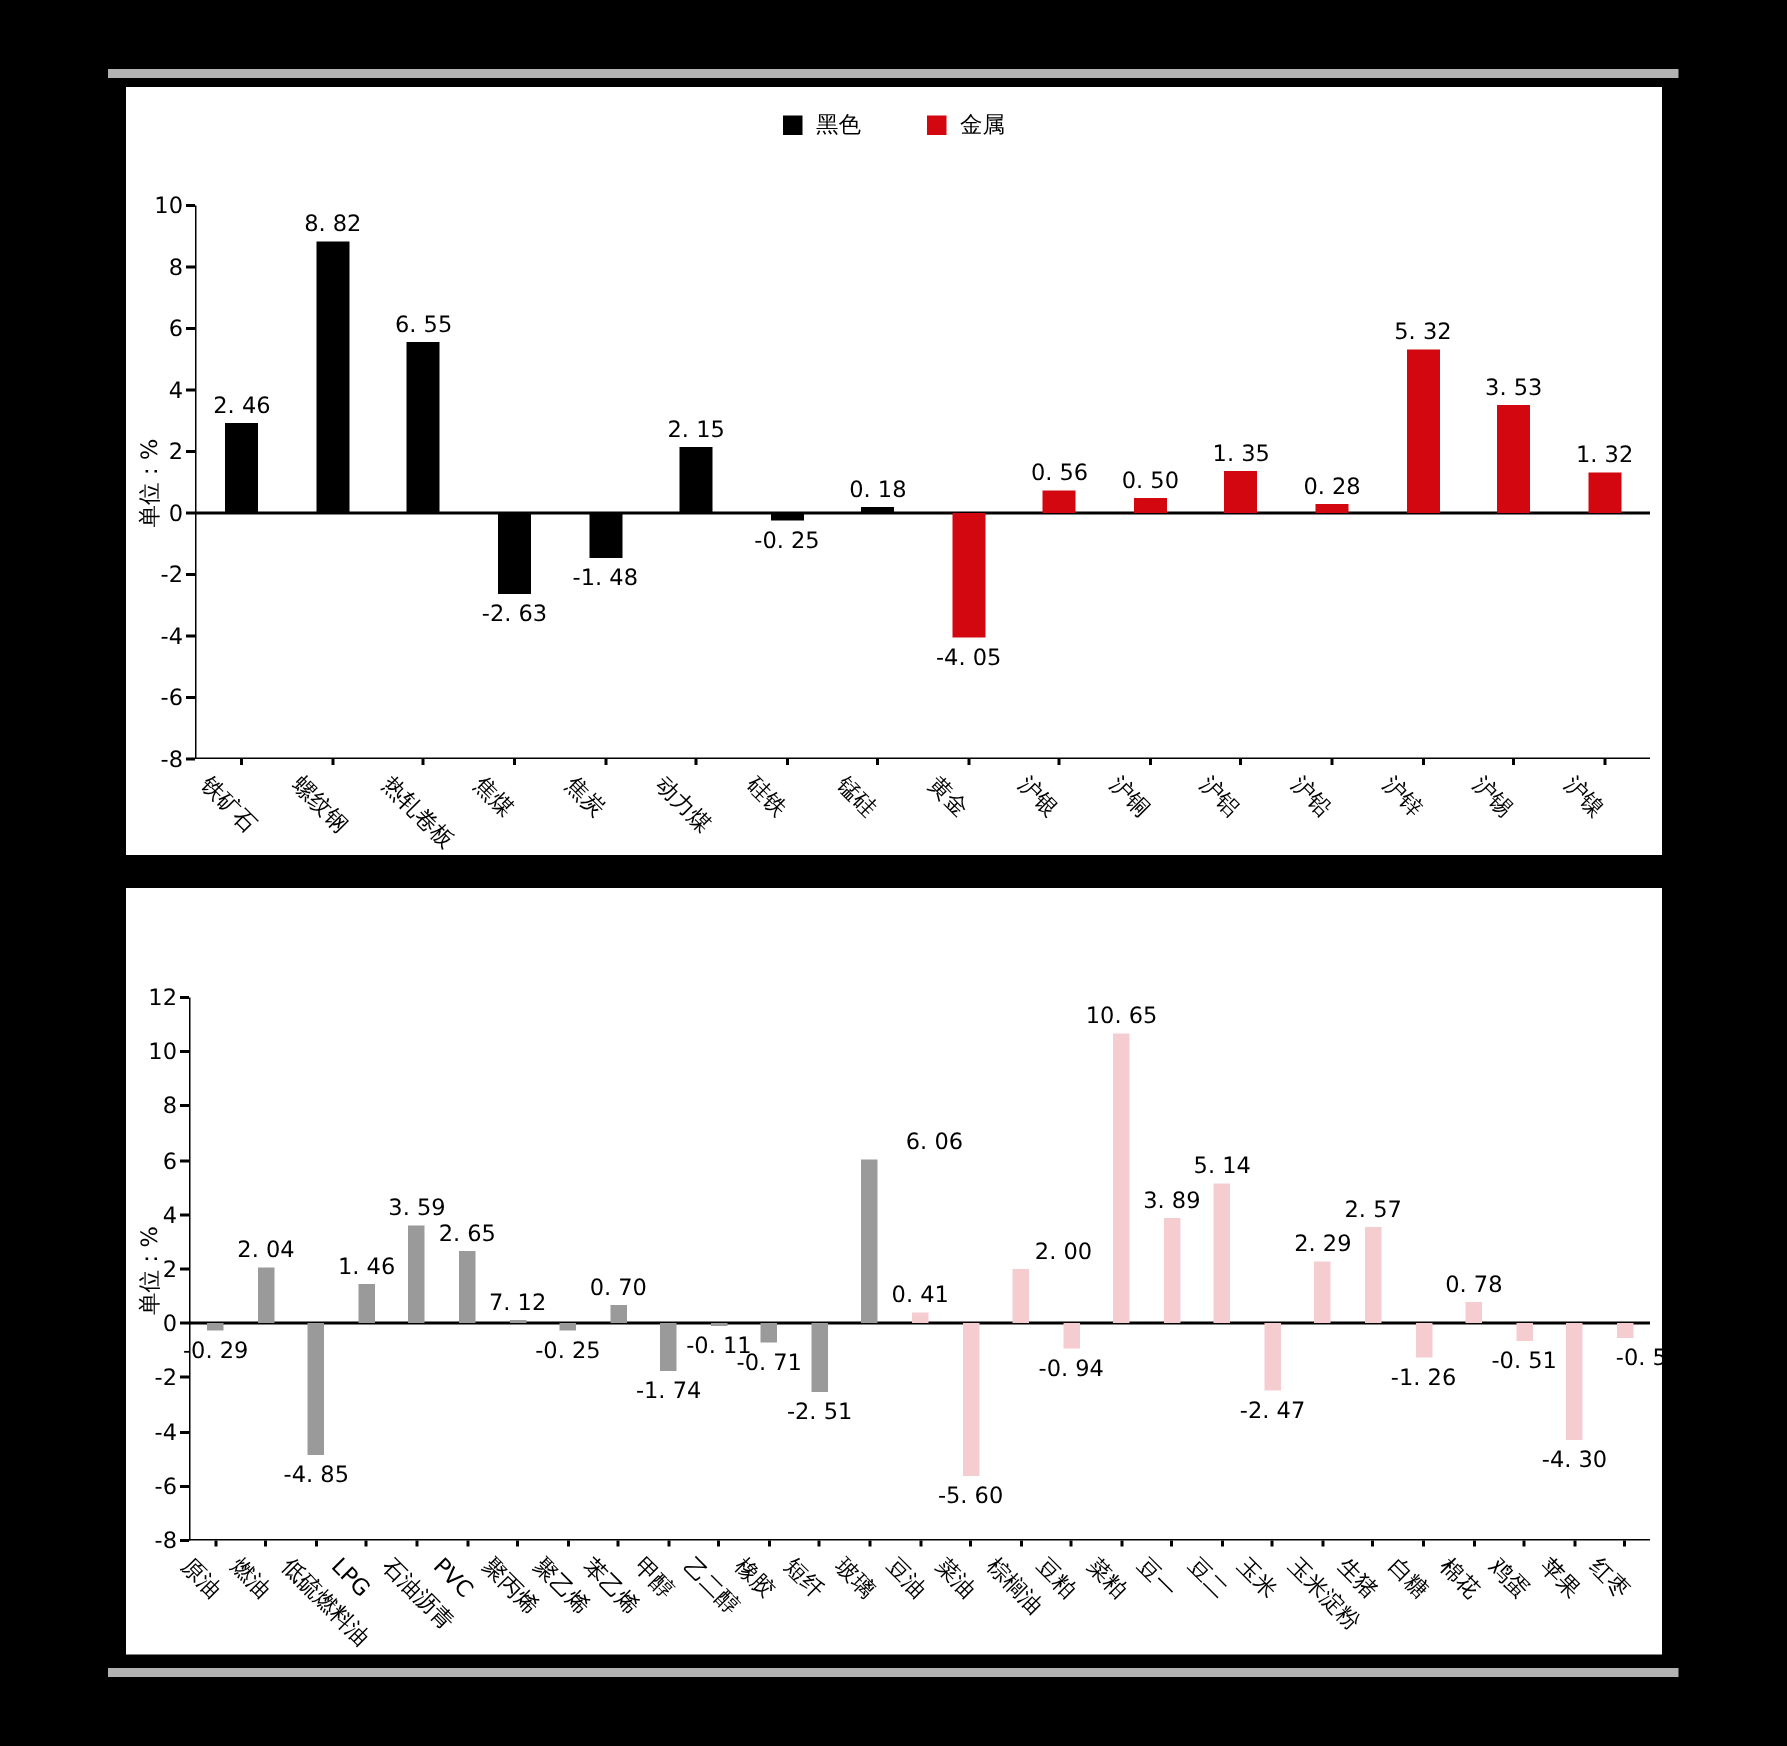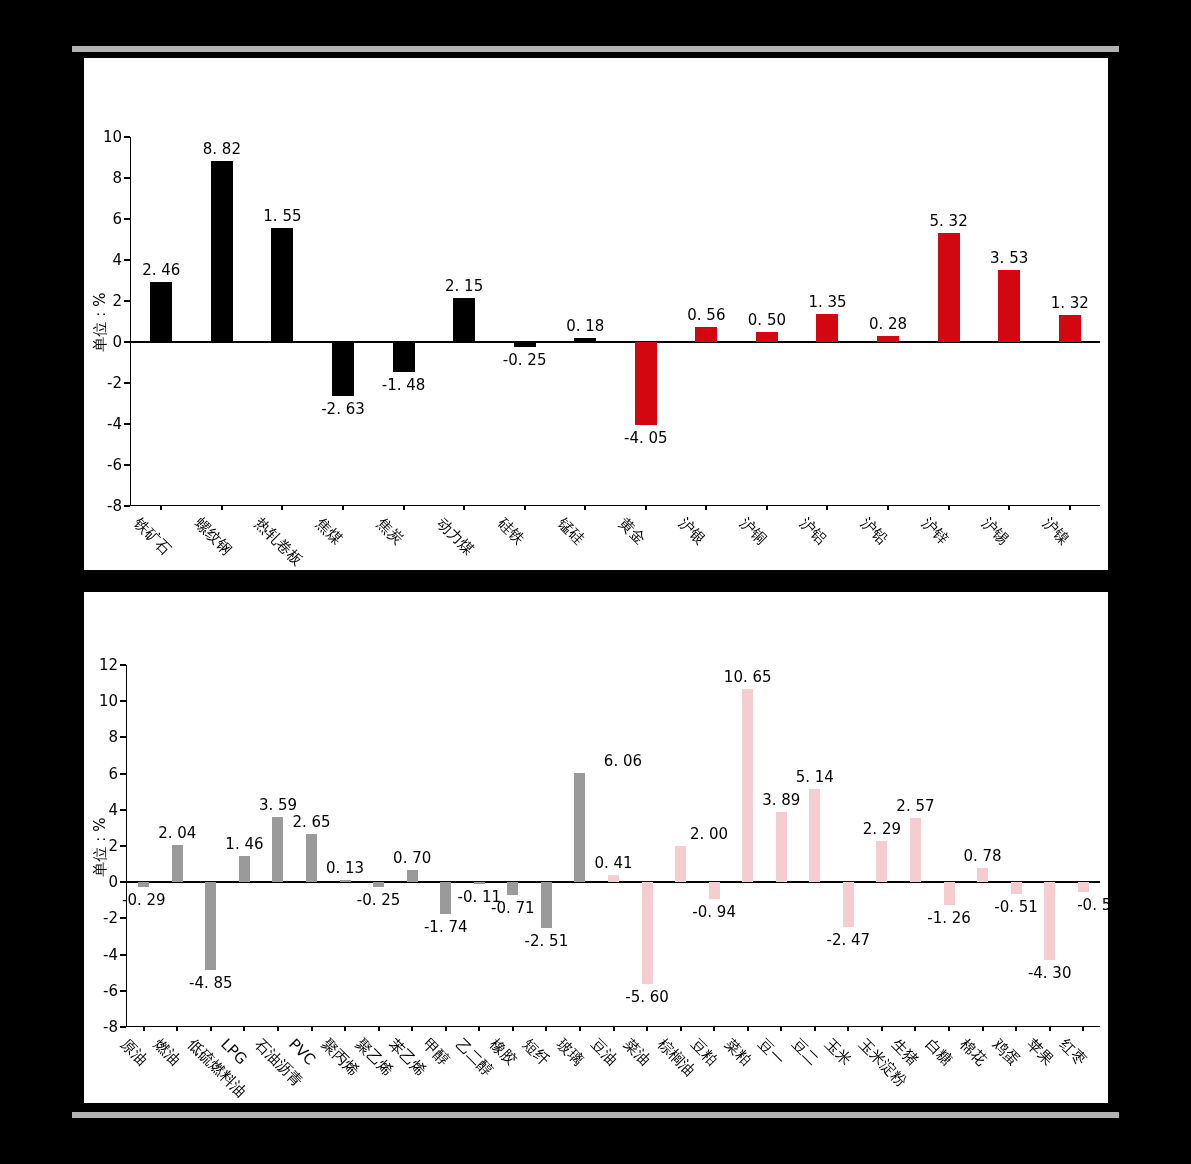--- a/index.html
+++ b/index.html
@@ -30,20 +30,30 @@
           transform:rotate(-90deg) translate(-50%,-50%);transform-origin:0 0;}
   .zero-line{position:absolute;background:#000;height:2px;}
 </style>
 </head>
 <body style="background: rgb(0, 0, 0);">
 
 <div class="rule" id="rule-top" style="top: 46px; background: rgb(178, 178, 178);"></div>
 
 <div class="panel" id="panel1" style="background: rgb(255, 255, 255);">
   <div class="plot" id="chart1">
+      <div class="legend" style="top: 16px;">
+        <div class="legend-item">
+          <div class="swatch" style="background: rgb(0, 0, 0);"></div>
+          <div>黑色</div>
+        </div>
+        <div class="legend-item">
+          <div class="swatch" style="background: rgb(210, 7, 15);"></div>
+          <div>金属</div>
+        </div>
+      </div>
       <div class="ylabel-anchor" style="left: 16px; top: 263px;"><div class="ylabel">单位：%</div></div>
       <div class="spine" style="left: 45.5px; top: 79px; width: 1.5px; height: 369px;"></div>
       <div class="tickmark" style="left: 40px; top: 78px; width: 6px; height: 2px;"></div>
       <div class="ytick-label" style="left: 0px; top: 70px;">10</div>
       <div class="tickmark" style="left: 40px; top: 119px; width: 6px; height: 2px;"></div>
       <div class="ytick-label" style="left: 0px; top: 111px;">8</div>
       <div class="tickmark" style="left: 40px; top: 160px; width: 6px; height: 2px;"></div>
       <div class="ytick-label" style="left: 0px; top: 152px;">6</div>
       <div class="tickmark" style="left: 40px; top: 201px; width: 6px; height: 2px;"></div>
       <div class="ytick-label" style="left: 0px; top: 193px;">4</div>
@@ -64,21 +74,21 @@
       <div class="tickmark" style="left: 76.2812px; top: 448px; width: 2px; height: 4px;"></div>
       <div class="bar" style="left: 66.2812px; top: 223.525px; width: 22px; height: 60.475px; background: rgb(0, 0, 0);"></div>
       <div class="val-label" style="left: 77.2812px; top: 202.525px;">2. 46</div>
       <div class="cat-anchor" style="left: 59.2812px; top: 455px;"><div class="cat-label">铁矿石</div></div>
       <div class="tickmark" style="left: 136.844px; top: 448px; width: 2px; height: 4px;"></div>
       <div class="bar" style="left: 126.844px; top: 103.19px; width: 22px; height: 180.81px; background: rgb(0, 0, 0);"></div>
       <div class="val-label" style="left: 137.844px; top: 82.19px;">8. 82</div>
       <div class="cat-anchor" style="left: 119.844px; top: 455px;"><div class="cat-label">螺纹钢</div></div>
       <div class="tickmark" style="left: 197.406px; top: 448px; width: 2px; height: 4px;"></div>
       <div class="bar" style="left: 187.406px; top: 170.225px; width: 22px; height: 113.775px; background: rgb(0, 0, 0);"></div>
-      <div class="val-label" style="left: 198.406px; top: 149.225px;">1. 55</div>
+      <div class="val-label" style="left: 198.406px; top: 149.225px;">6. 55</div>
       <div class="cat-anchor" style="left: 180.406px; top: 455px;"><div class="cat-label">热轧卷板</div></div>
       <div class="tickmark" style="left: 257.969px; top: 448px; width: 2px; height: 4px;"></div>
       <div class="bar" style="left: 247.969px; top: 284px; width: 22px; height: 53.915px; background: rgb(0, 0, 0);"></div>
       <div class="val-label" style="left: 258.969px; top: 341.915px;">-2. 63</div>
       <div class="cat-anchor" style="left: 240.969px; top: 455px;"><div class="cat-label">焦煤</div></div>
       <div class="tickmark" style="left: 318.531px; top: 448px; width: 2px; height: 4px;"></div>
       <div class="bar" style="left: 308.531px; top: 284px; width: 22px; height: 30.34px; background: rgb(0, 0, 0);"></div>
       <div class="val-label" style="left: 319.531px; top: 318.34px;">-1. 48</div>
       <div class="cat-anchor" style="left: 301.531px; top: 455px;"><div class="cat-label">焦炭</div></div>
       <div class="tickmark" style="left: 379.094px; top: 448px; width: 2px; height: 4px;"></div>
@@ -175,21 +185,21 @@
       <div class="tickmark" style="left: 192.983px; top: 435px; width: 2px; height: 4px;"></div>
       <div class="bar" style="left: 188.483px; top: 225.221px; width: 11px; height: 64.979px; background: rgb(154, 154, 154);"></div>
       <div class="val-label" style="left: 193.983px; top: 204.221px;">3. 59</div>
       <div class="cat-anchor" style="left: 179.983px; top: 442px;"><div class="cat-label">石油沥青</div></div>
       <div class="tickmark" style="left: 226.534px; top: 435px; width: 2px; height: 4px;"></div>
       <div class="bar" style="left: 222.034px; top: 242.235px; width: 11px; height: 47.965px; background: rgb(154, 154, 154);"></div>
       <div class="val-label" style="left: 227.534px; top: 221.235px;">2. 65</div>
       <div class="cat-anchor" style="left: 213.534px; top: 442px;"><div class="cat-label">PVC</div></div>
       <div class="tickmark" style="left: 260.086px; top: 435px; width: 2px; height: 4px;"></div>
       <div class="bar" style="left: 255.586px; top: 288.028px; width: 11px; height: 2.172px; background: rgb(154, 154, 154);"></div>
-      <div class="val-label" style="left: 261.086px; top: 267.028px;">0. 13</div>
+      <div class="val-label" style="left: 261.086px; top: 267.028px;">7. 12</div>
       <div class="cat-anchor" style="left: 247.086px; top: 442px;"><div class="cat-label">聚丙烯</div></div>
       <div class="tickmark" style="left: 293.638px; top: 435px; width: 2px; height: 4px;"></div>
       <div class="bar" style="left: 289.138px; top: 290.2px; width: 11px; height: 4.525px; background: rgb(154, 154, 154);"></div>
       <div class="val-label" style="left: 294.638px; top: 298.725px;">-0. 25</div>
       <div class="cat-anchor" style="left: 280.638px; top: 442px;"><div class="cat-label">聚乙烯</div></div>
       <div class="tickmark" style="left: 327.19px; top: 435px; width: 2px; height: 4px;"></div>
       <div class="bar" style="left: 322.69px; top: 277.53px; width: 11px; height: 12.67px; background: rgb(154, 154, 154);"></div>
       <div class="val-label" style="left: 328.19px; top: 256.53px;">0. 70</div>
       <div class="cat-anchor" style="left: 314.19px; top: 442px;"><div class="cat-label">苯乙烯</div></div>
       <div class="tickmark" style="left: 360.741px; top: 435px; width: 2px; height: 4px;"></div>

